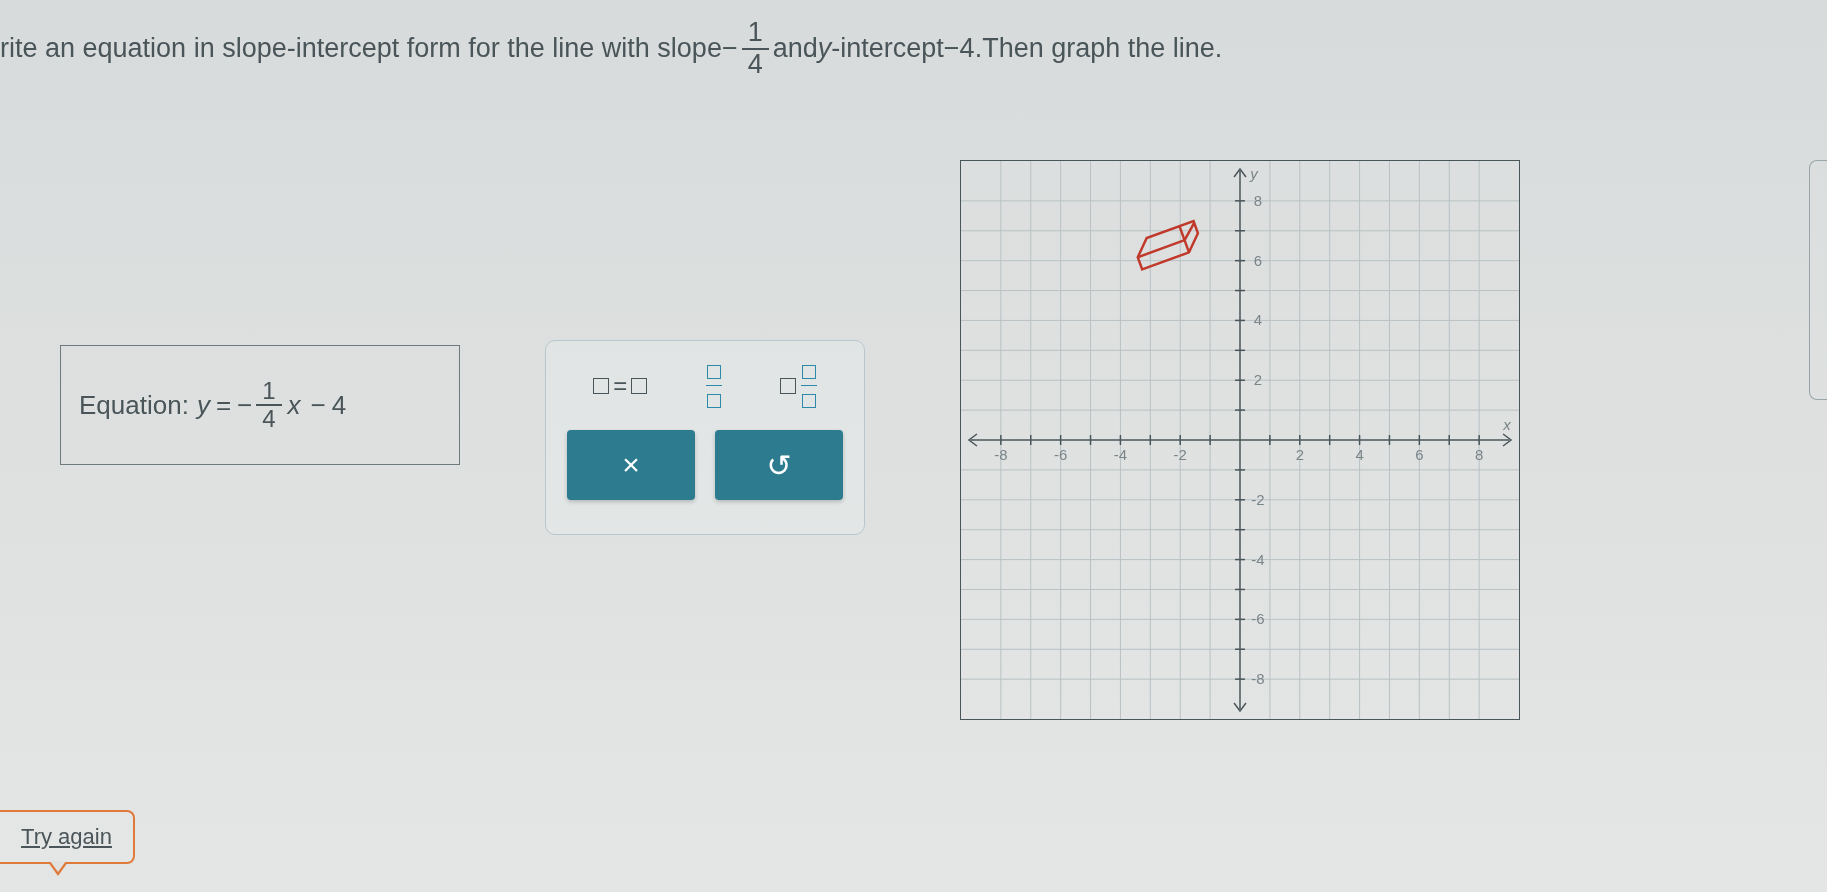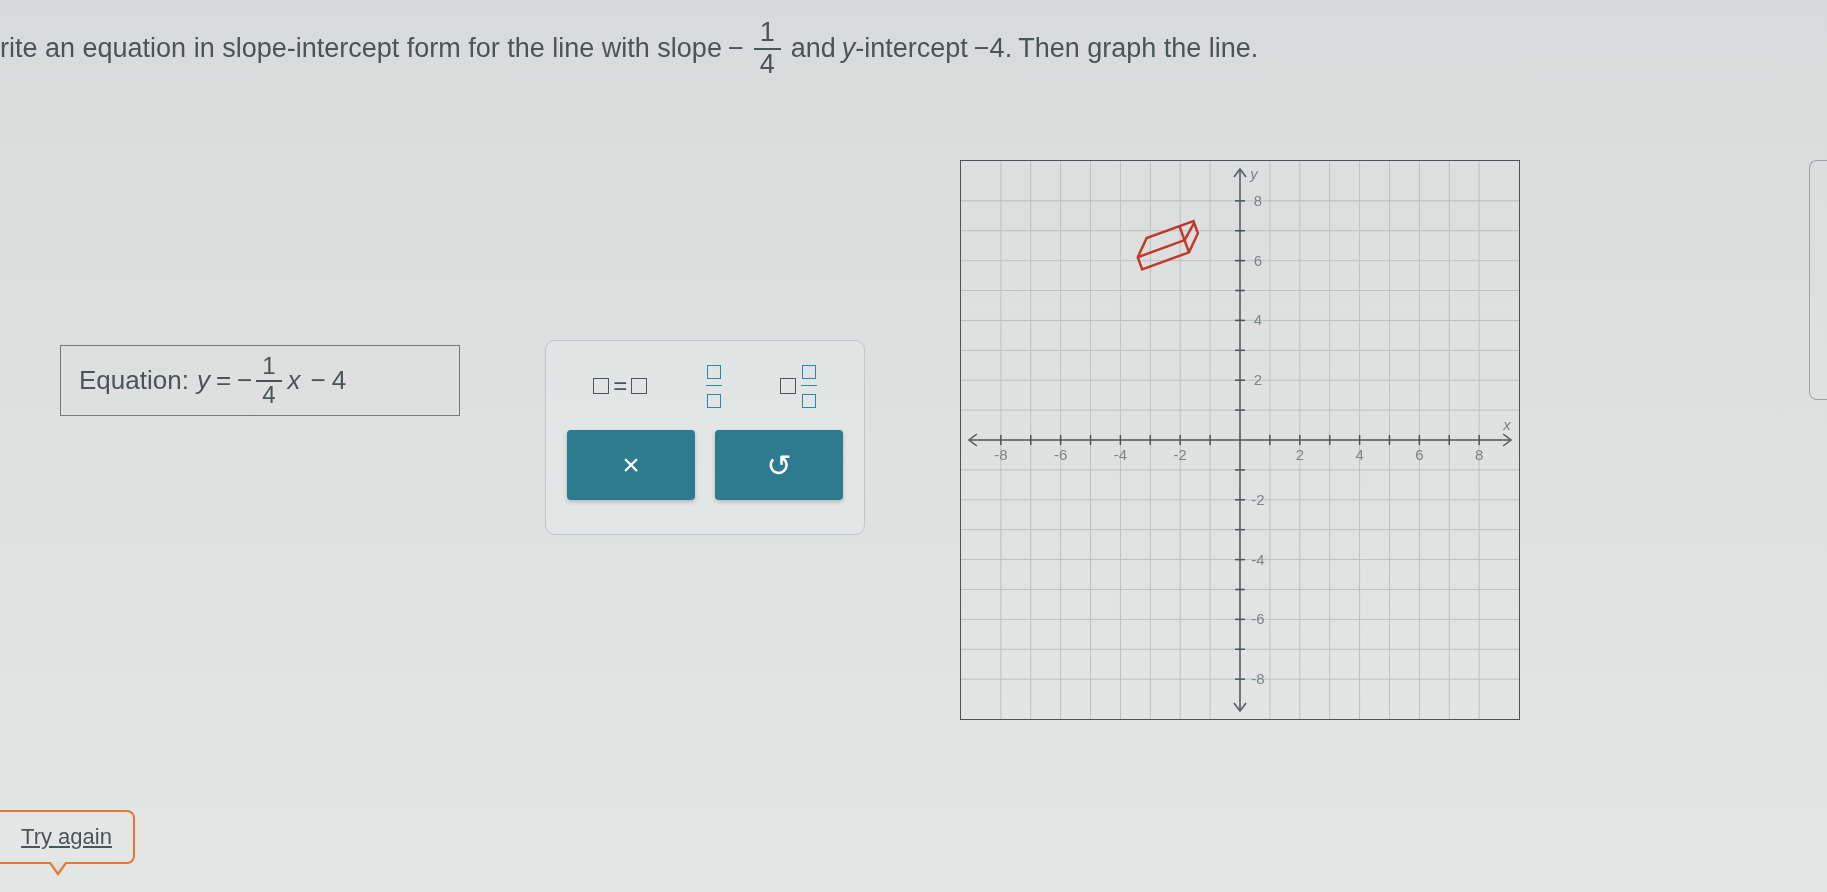--- a/index.html
+++ b/index.html
@@ -14,39 +14,38 @@
   }
   .question {
     position: absolute;
     top: 18px;
     left: 0;
     font-size: 27px;
     color: #4a5559;
     white-space: nowrap;
     display: flex;
     align-items: center;
-    gap: 6px;
   }
   .frac {
     display: inline-flex;
     flex-direction: column;
     align-items: center;
     vertical-align: middle;
     margin: 0 4px;
   }
   .frac .num { border-bottom: 2px solid #4a5559; padding: 0 6px; line-height: 1.1;}
   .frac .den { padding: 0 6px; line-height: 1.1;}
   .italic { font-style: italic; }
 
   .equation-box {
     position: absolute;
     top: 345px;
     left: 60px;
     width: 400px;
-    height: 71px;
+    height: 120px;
     border: 1px solid #6f7a7e;
     display: flex;
     align-items: center;
     padding-left: 18px;
     font-size: 26px;
     background: rgba(255,255,255,0.02);
   }
   .equation-box .frac .num,
   .equation-box .frac .den { font-size: 24px; }
 

